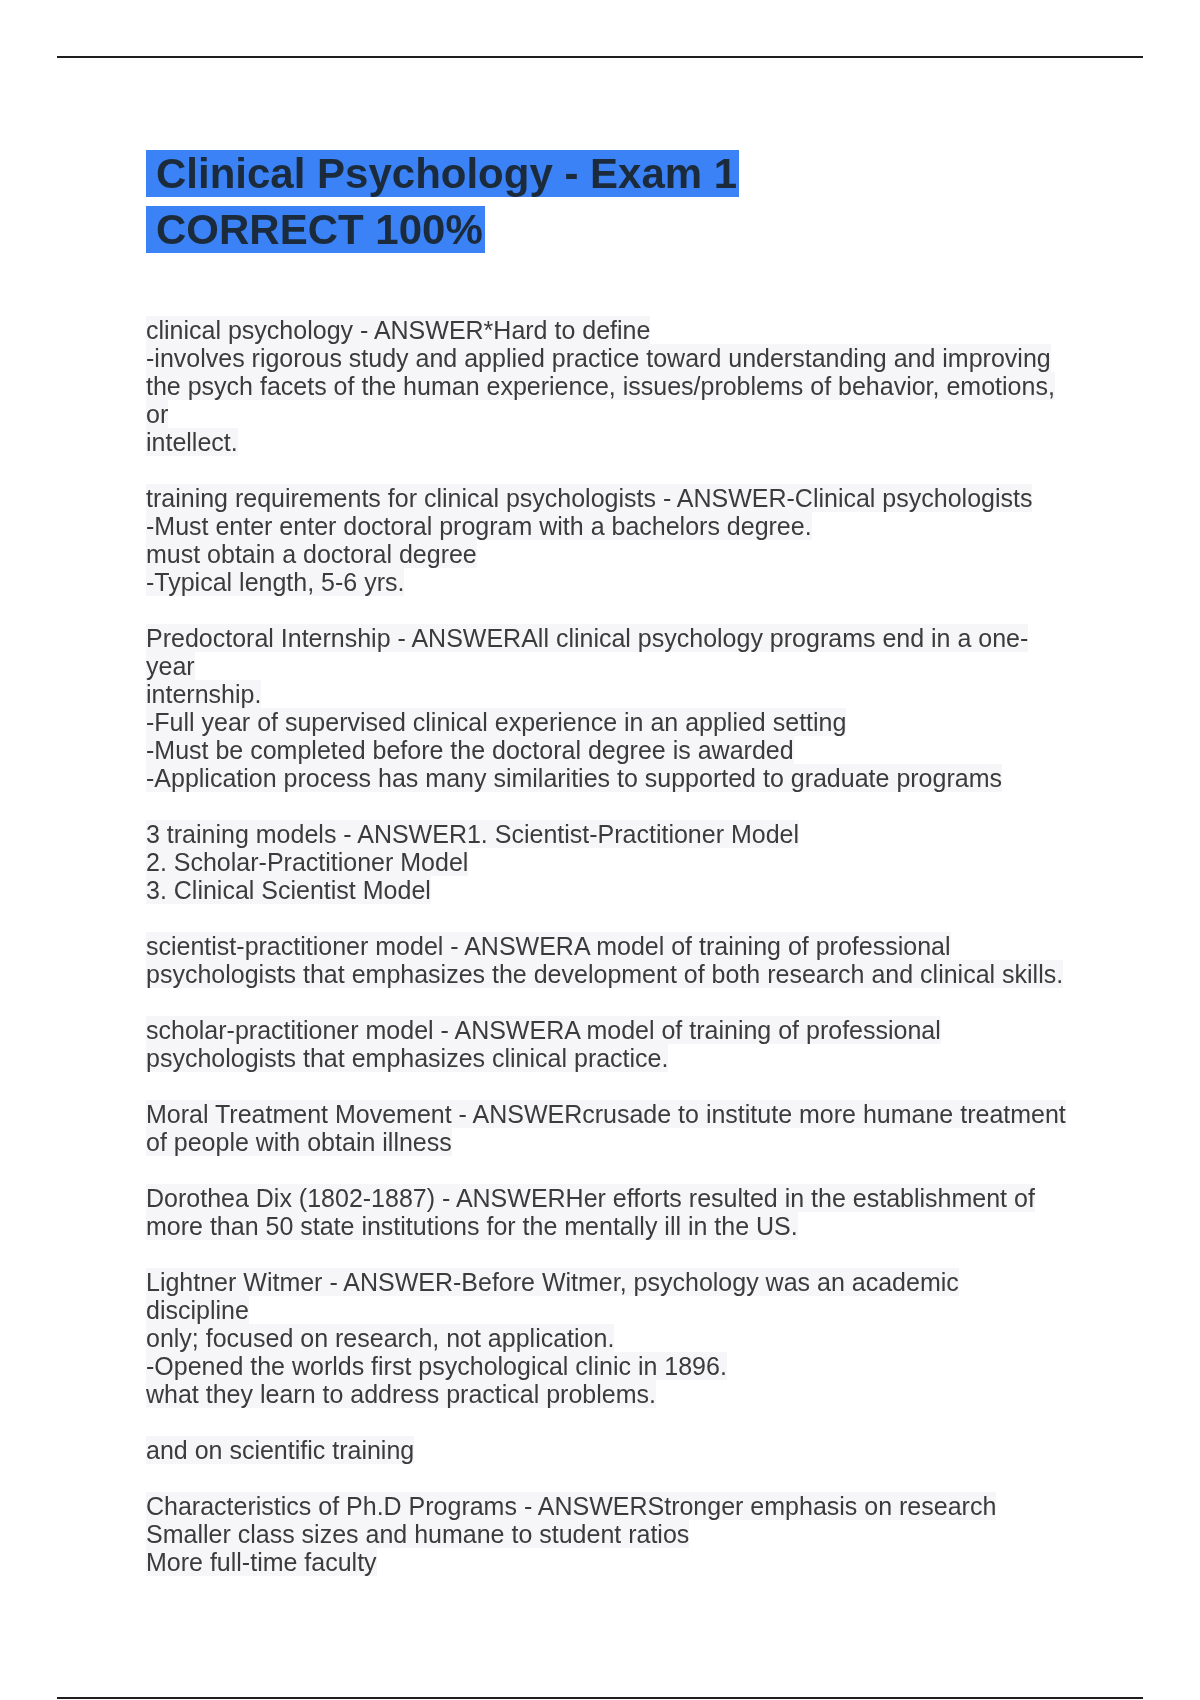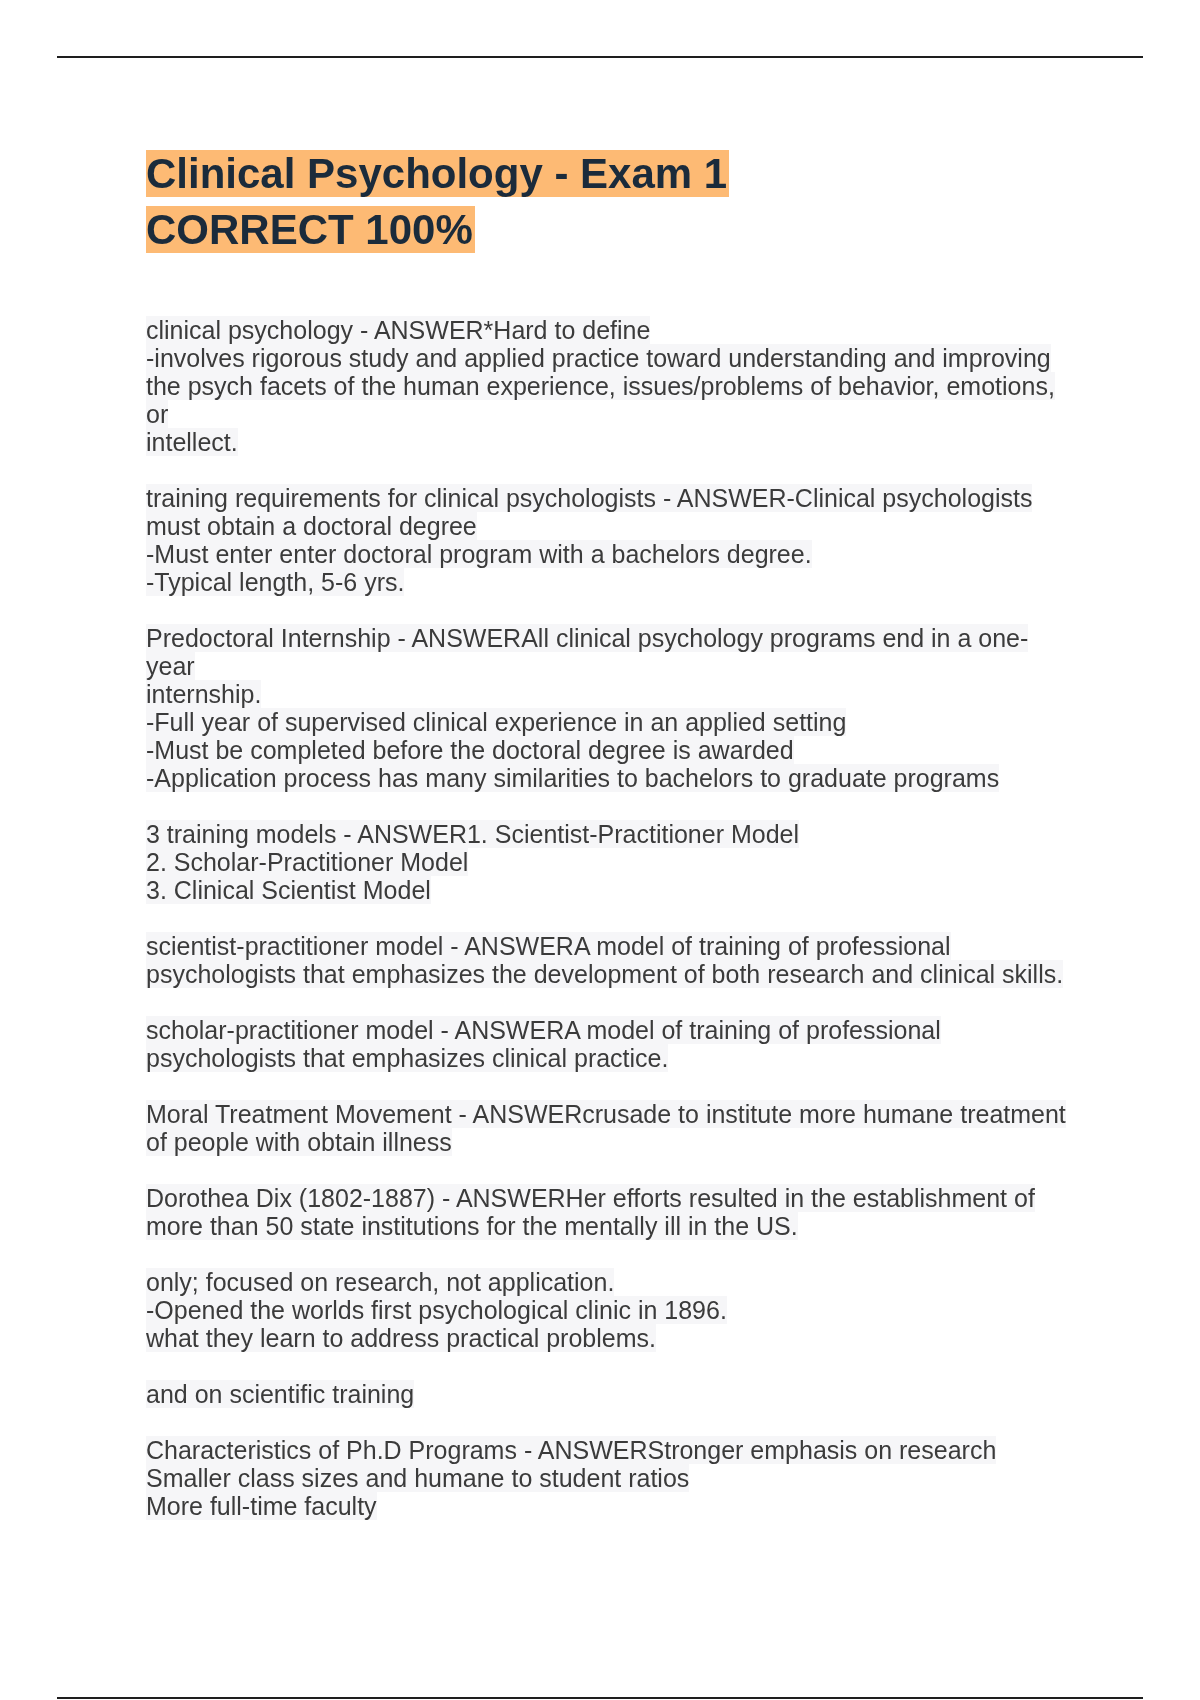--- a/index.html
+++ b/index.html
@@ -2,21 +2,21 @@
 <html><head>
 <meta charset="utf-8">
 <style>
   html, body { margin: 0; padding: 0; background: #ffffff; }
   body { width: 1200px; height: 1700px; position: relative; overflow: hidden; font-family: "Liberation Sans", sans-serif; }
   .rule { position: absolute; left: 57px; width: 1086px; height: 2px; background: #1e1e1e; }
   .rule.top { top: 56px; }
   .rule.bottom { top: 1697px; }
   .content { position: absolute; left: 146px; top: 146px; width: 920px; }
   .title { font-size: 42px; font-weight: bold; color: #1b2b3b; line-height: 56px; margin: 0 0 58px 0; }
-  .title span { background: #fdba74; padding: 0 2px 0 0; box-decoration-break: clone; margin-top: 20px; -webkit-box-decoration-break: clone; }
+  .title span { background: #3b82f6; padding: 0 2px 0 10px; box-decoration-break: clone; margin-top: 20px; -webkit-box-decoration-break: clone; }
   .entry { margin: 0 0 28px 0; font-size: 25px; line-height: 28px; color: #3b3b3b; }
   .line { display: block; }
   .line span { background: #f6f6f8; }
 </style>
 </head>
 <body>
 
 <div class="rule top"></div>
 
 <div class="content">
@@ -27,31 +27,31 @@
 
   <div class="entry">
     <span class="line"><span>clinical psychology - ANSWER*Hard to define</span></span>
     <span class="line"><span>-involves rigorous study and applied practice toward understanding and improving</span></span>
     <span class="line"><span>the psych facets of the human experience, issues/problems of behavior, emotions, or</span></span>
     <span class="line"><span>intellect.</span></span>
   </div>
 
   <div class="entry">
     <span class="line"><span>training requirements for clinical psychologists - ANSWER-Clinical psychologists</span></span>
+    <span class="line"><span>-Must enter enter doctoral program with a bachelors degree.</span></span>
     <span class="line"><span>must obtain a doctoral degree</span></span>
-    <span class="line"><span>-Must enter enter doctoral program with a bachelors degree.</span></span>
     <span class="line"><span>-Typical length, 5-6 yrs.</span></span>
   </div>
 
   <div class="entry">
     <span class="line"><span>Predoctoral Internship - ANSWERAll clinical psychology programs end in a one-year</span></span>
     <span class="line"><span>internship.</span></span>
     <span class="line"><span>-Full year of supervised clinical experience in an applied setting</span></span>
     <span class="line"><span>-Must be completed before the doctoral degree is awarded</span></span>
-    <span class="line"><span>-Application process has many similarities to bachelors to graduate programs</span></span>
+    <span class="line"><span>-Application process has many similarities to supported to graduate programs</span></span>
   </div>
 
   <div class="entry">
     <span class="line"><span>3 training models - ANSWER1. Scientist-Practitioner Model</span></span>
     <span class="line"><span>2. Scholar-Practitioner Model</span></span>
     <span class="line"><span>3. Clinical Scientist Model</span></span>
   </div>
 
   <div class="entry">
     <span class="line"><span>scientist-practitioner model - ANSWERA model of training of professional</span></span>
@@ -67,20 +67,21 @@
     <span class="line"><span>Moral Treatment Movement - ANSWERcrusade to institute more humane treatment</span></span>
     <span class="line"><span>of people with obtain illness</span></span>
   </div>
 
   <div class="entry">
     <span class="line"><span>Dorothea Dix (1802-1887) - ANSWERHer efforts resulted in the establishment of</span></span>
     <span class="line"><span>more than 50 state institutions for the mentally ill in the US.</span></span>
   </div>
 
   <div class="entry">
+    <span class="line"><span>Lightner Witmer - ANSWER-Before Witmer, psychology was an academic discipline</span></span>
     <span class="line"><span>only; focused on research, not application.</span></span>
     <span class="line"><span>-Opened the worlds first psychological clinic in 1896.</span></span>
     <span class="line"><span>what they learn to address practical problems.</span></span>
   </div>
 
   <div class="entry">
     <span class="line"><span>and on scientific training</span></span>
   </div>
 
   <div class="entry">

